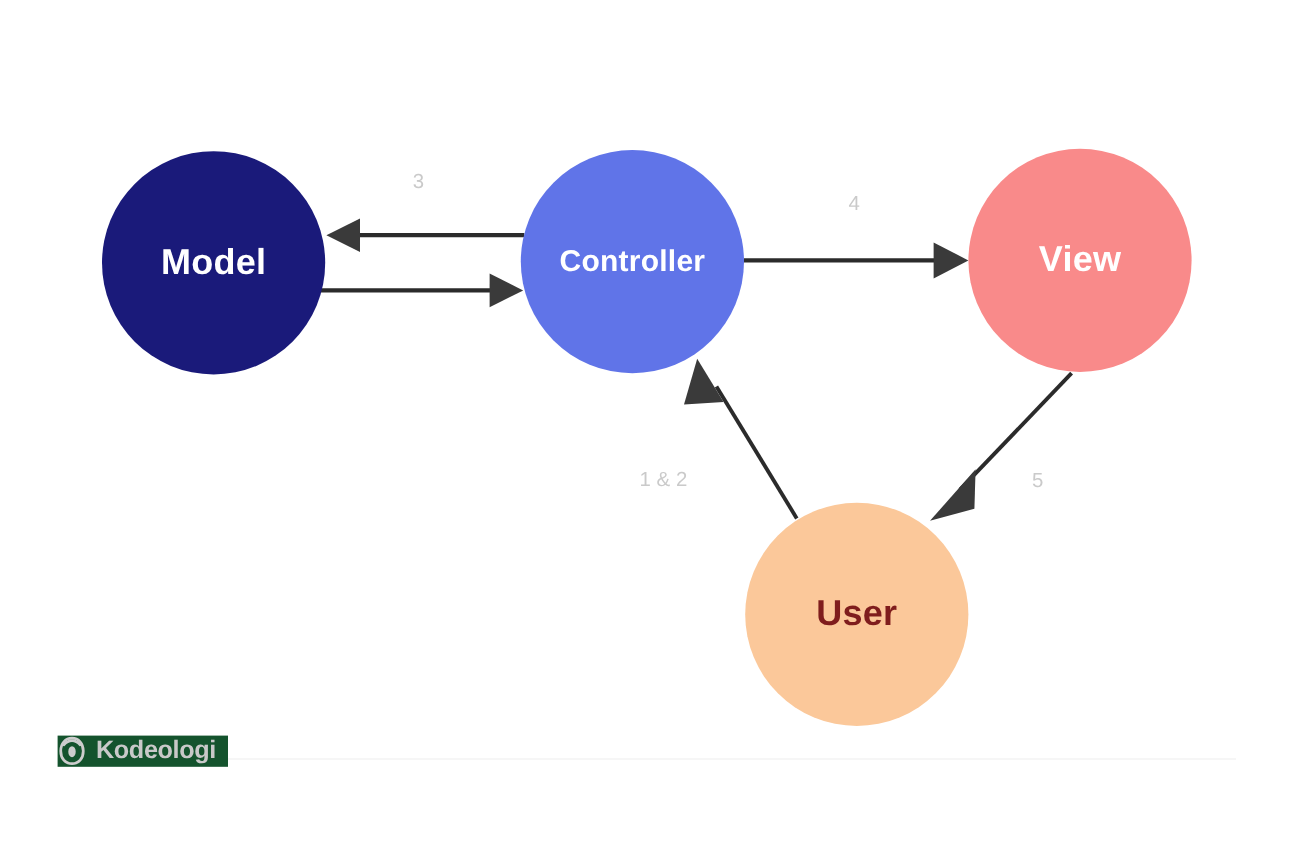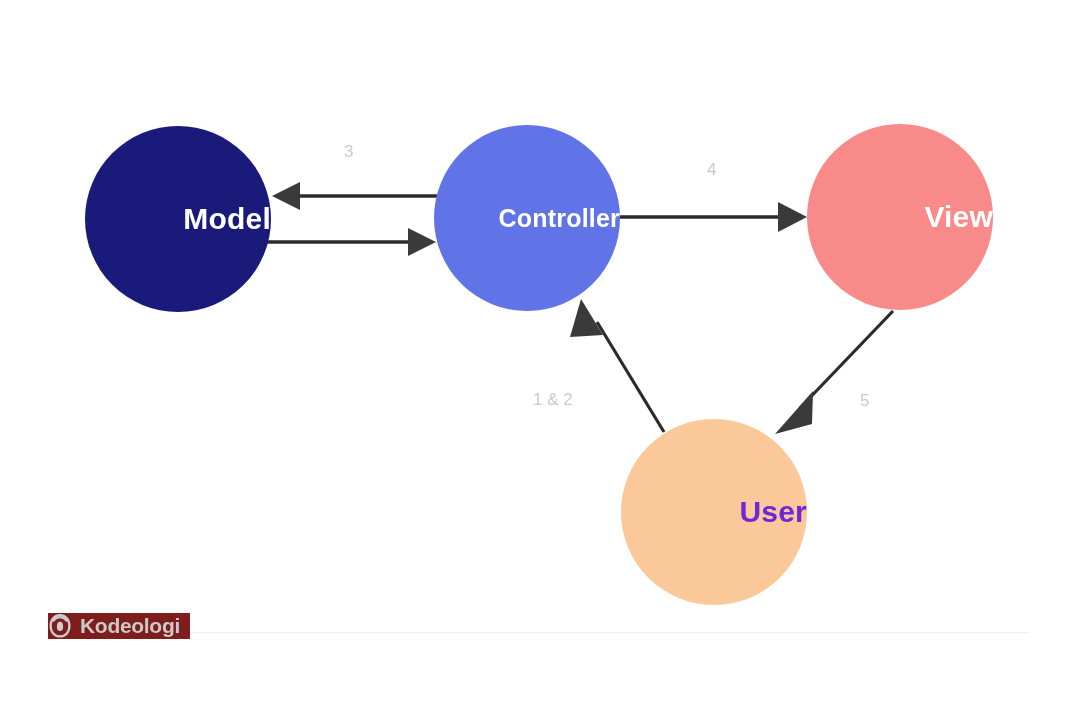--- a/index.html
+++ b/index.html
@@ -22,21 +22,21 @@
     left: 0;
     top: 0;
     width: 1080px;
     height: 705px;
   }
   .node-circle {
     position: absolute;
     border-radius: 50%;
     display: flex;
     align-items: center;
-    justify-content: flex-end;
+    justify-content: center;
     box-sizing: border-box;
   }
   .node-label {
     font-family: "Liberation Sans", sans-serif;
     font-weight: bold;
     font-size: 25px;
     letter-spacing: 0.2px;
     user-select: none;
     white-space: nowrap;
   }
@@ -68,21 +68,21 @@
     height: 1px;
     background: #f0f0f0;
   }
   #brand {
     position: absolute;
     left: 48px;
     top: 5px;
     display: flex;
     align-items: center;
     gap: 8px;
-    background: #7f1d1d;
+    background: #14532d;
     padding-right: 10px;
   }
   #brand-name {
     font-family: "Liberation Sans", sans-serif;
     font-size: 21px;
     font-weight: bold;
     color: #c9c9c9;
     letter-spacing: -0.3px;
   }
   .brand-icon {
@@ -128,21 +128,21 @@
 
   <div class="node-circle" style="left:434px; top:125px; width:186px; height:186px; background:#6074e8;">
     <span class="node-label" style="color:#ffffff;">Controller</span>
   </div>
 
   <div class="node-circle" style="left:807px; top:124px; width:186px; height:186px; background:#f98a8a;">
     <span class="node-label big" style="color:#ffffff;">View</span>
   </div>
 
   <div class="node-circle" style="left:621px; top:419px; width:186px; height:186px; background:#fbc89a;">
-    <span class="node-label big" style="color:#6d28d9;">User</span>
+    <span class="node-label big" style="color:#7f1d1d;">User</span>
   </div>
 
   <div class="edge-label" style="left:344px; top:142px;">3</div>
 
   <div class="edge-label" style="left:707px; top:160px;">4</div>
 
   <div class="edge-label" style="left:533px; top:390px;text-align:right;">1 &amp; 2</div>
 
   <div class="edge-label" style="left:860px; top:391px;">5</div>
 

